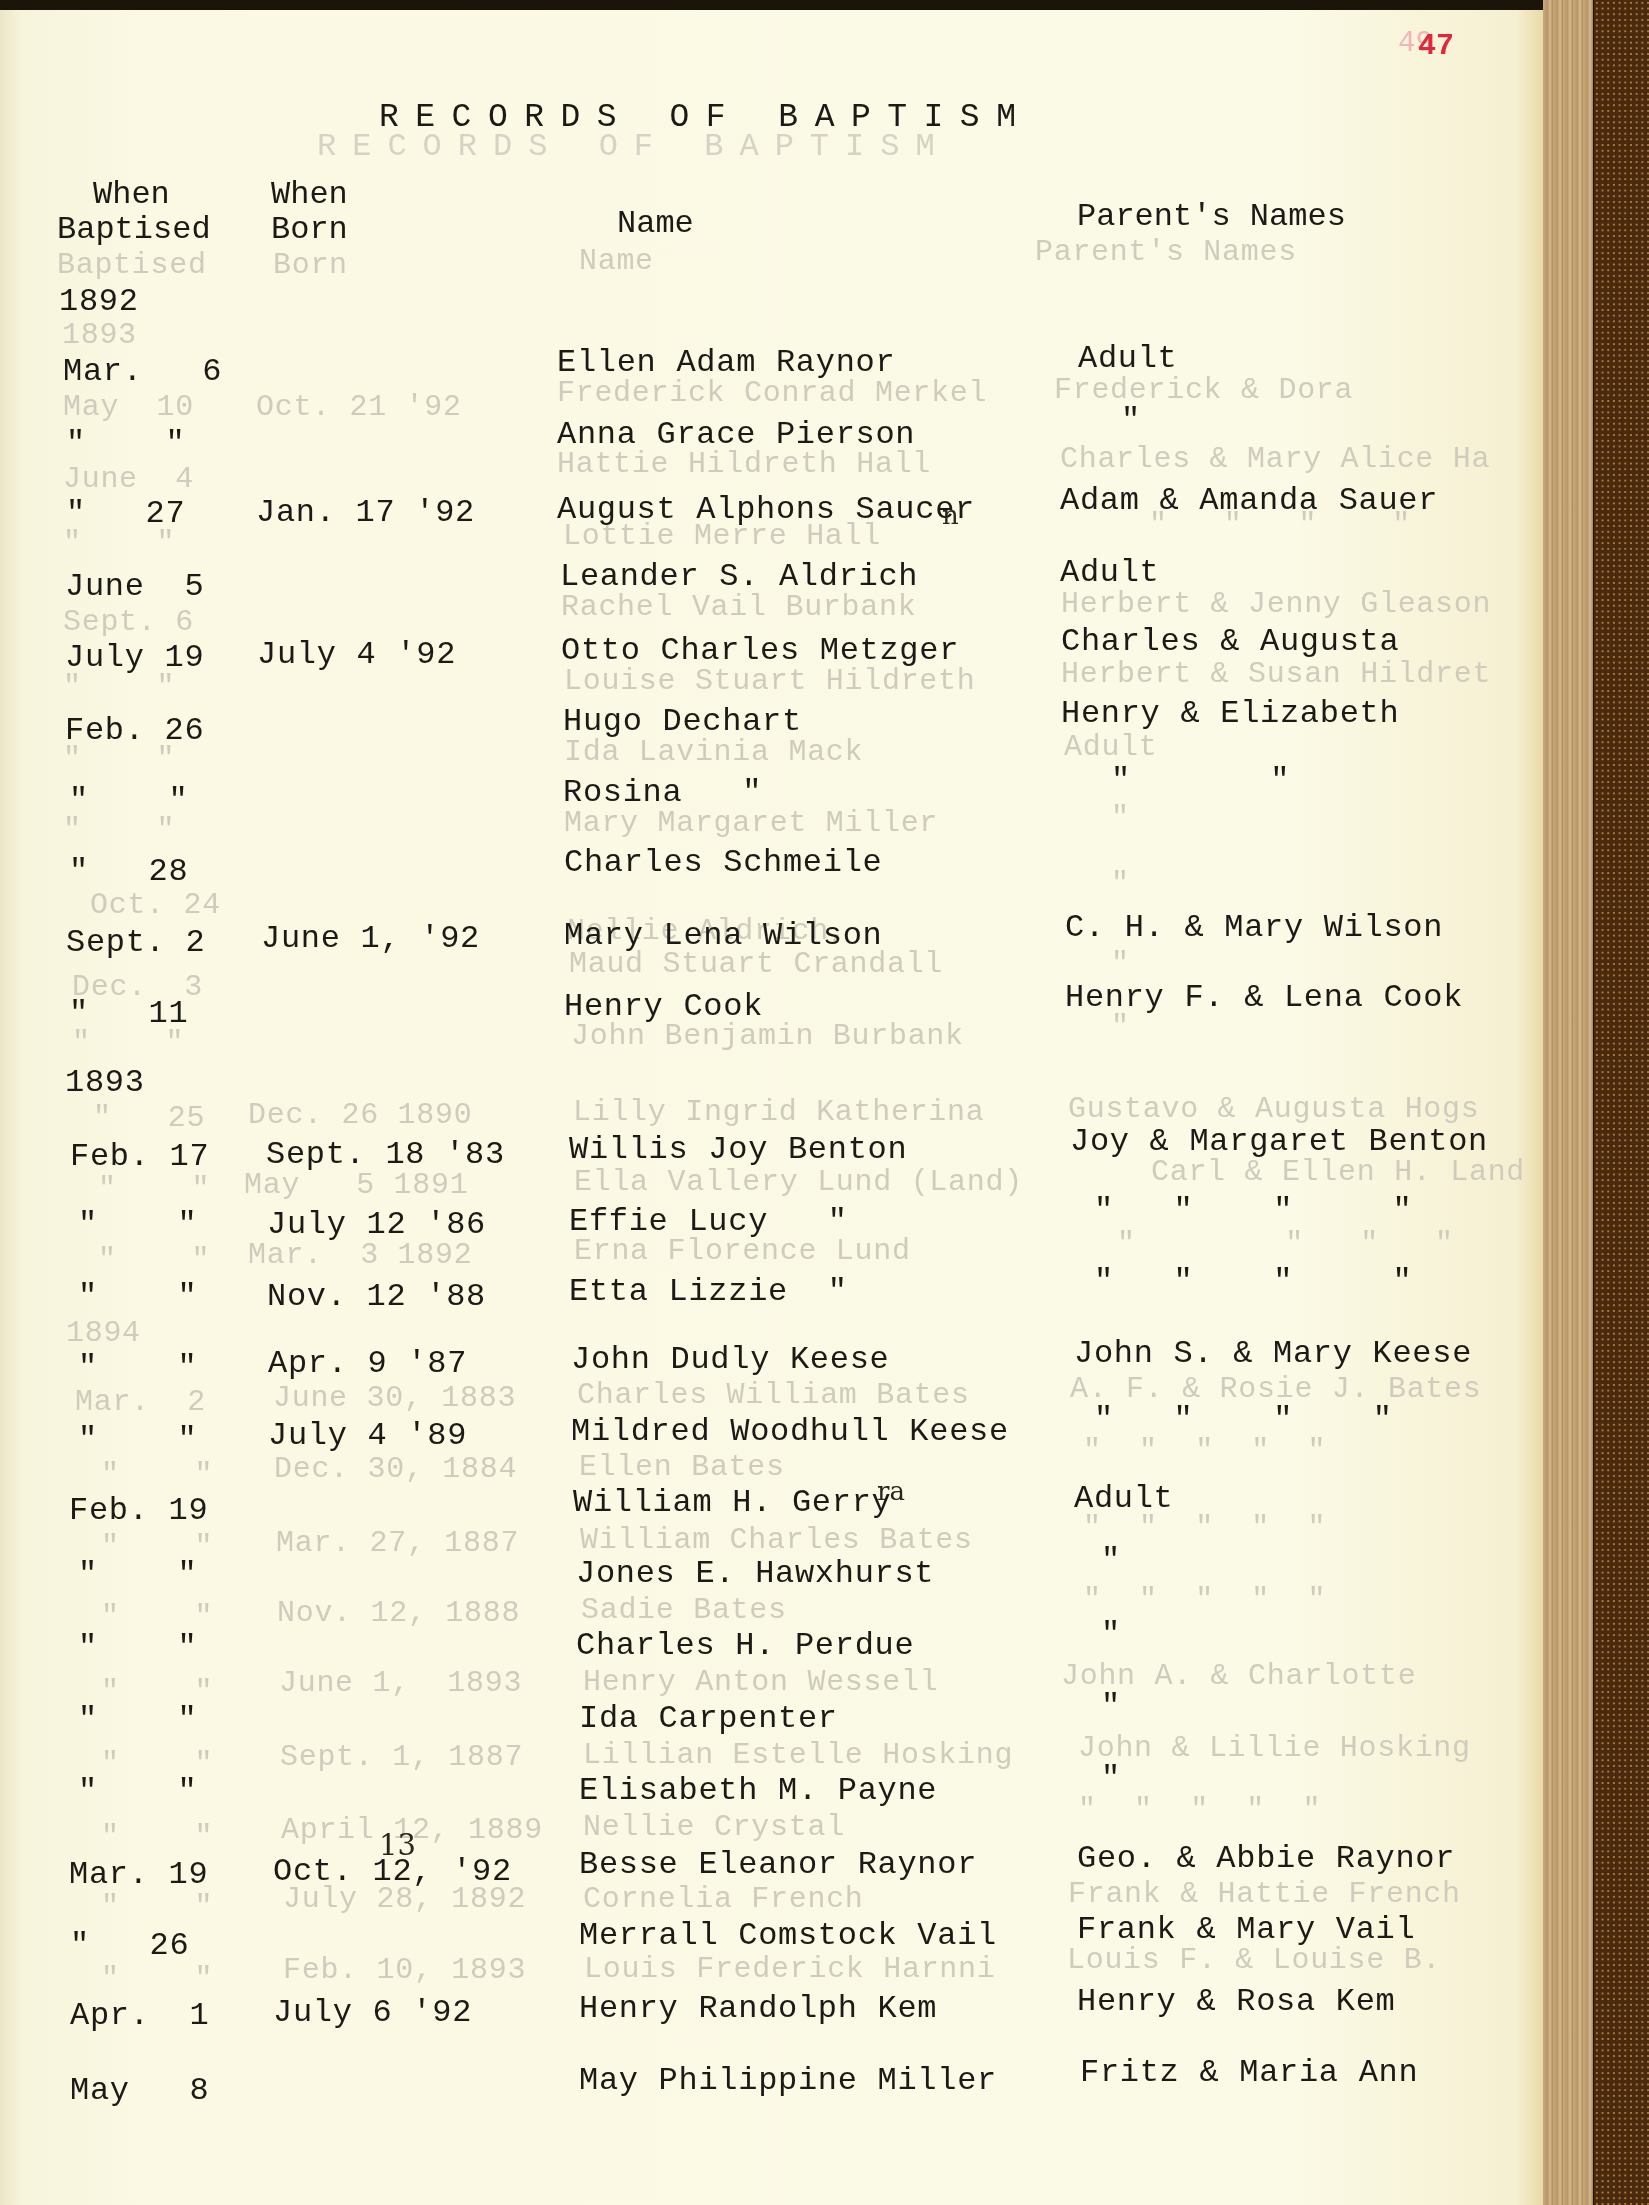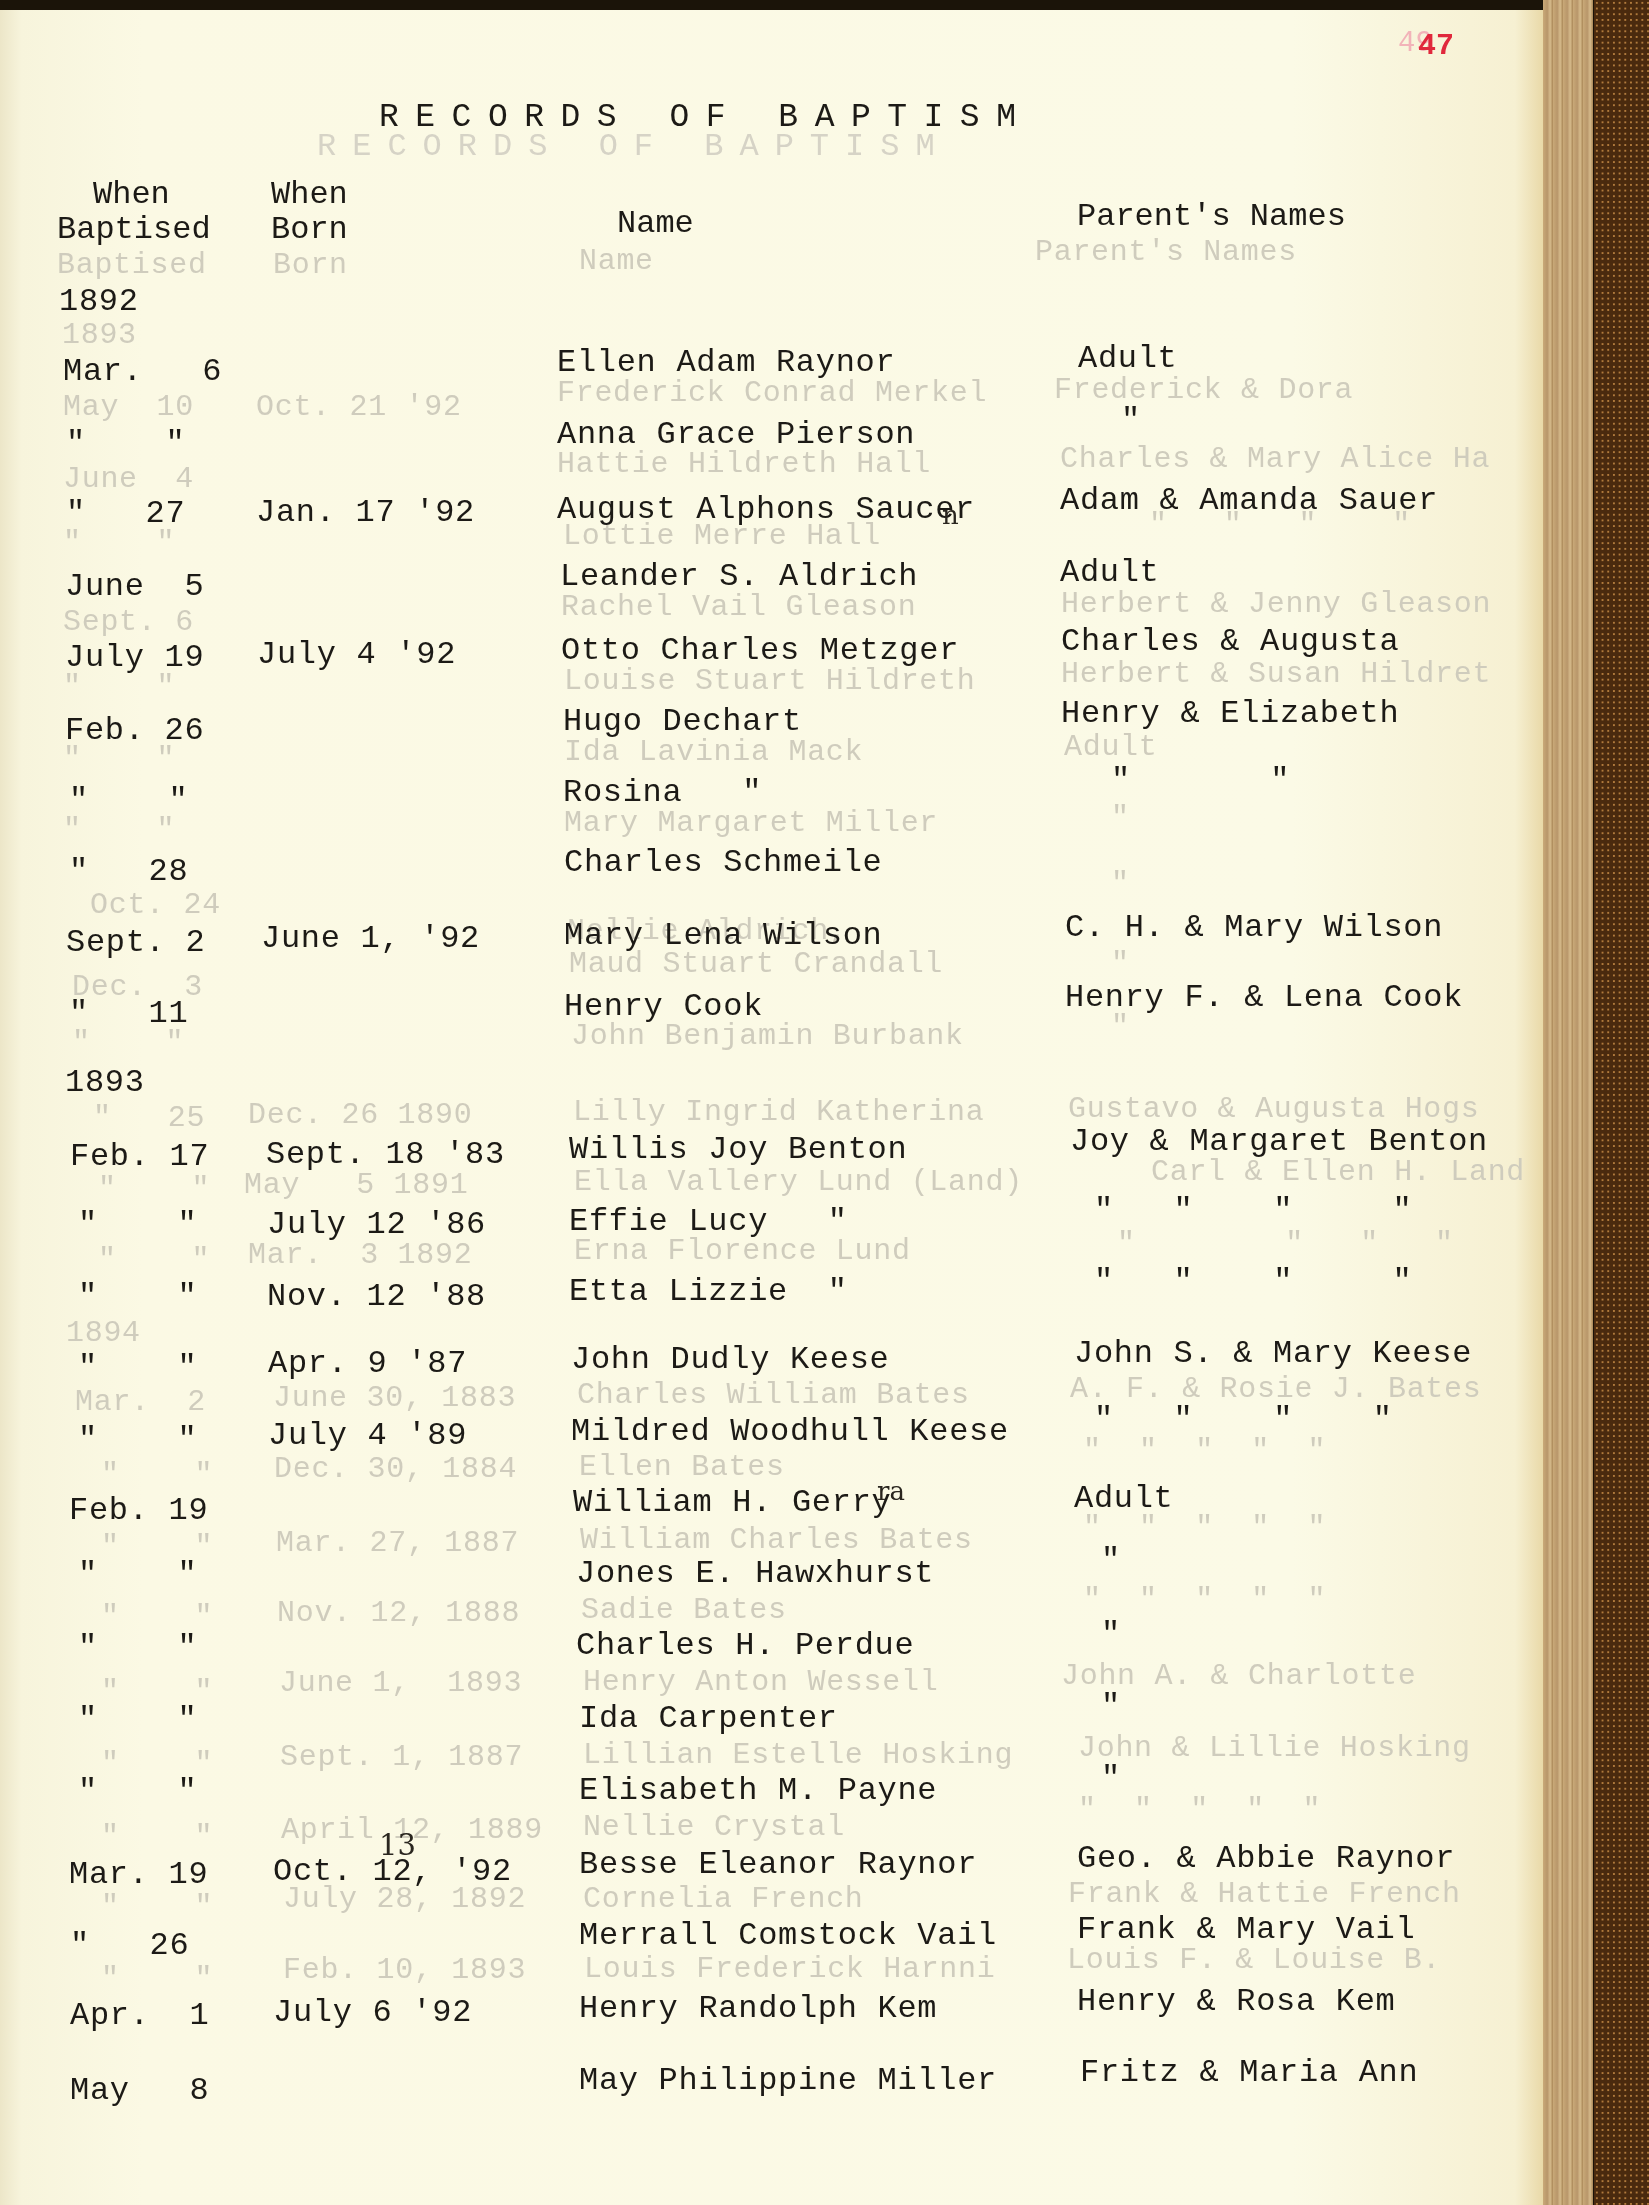--- a/index.html
+++ b/index.html
@@ -61,21 +61,21 @@
 
   <div class="g" style="left:63px;top:464px">June  4</div>
   <div class="g" style="left:557px;top:449px">Hattie Hildreth Hall</div>
   <div class="g" style="left:1060px;top:444px">Charles &amp; Mary Alice Ha</div>
 
   <div class="g" style="left:63px;top:528px">"    "</div>
   <div class="g" style="left:563px;top:521px">Lottie Merre Hall</div>
   <div class="g" style="left:1149px;top:510px">"   "   "    "</div>
 
   <div class="g" style="left:63px;top:607px">Sept. 6</div>
-  <div class="g" style="left:561px;top:592px">Rachel Vail Gleason</div>
+  <div class="g" style="left:561px;top:592px">Rachel Vail Burbank</div>
   <div class="g" style="left:1061px;top:589px">Herbert &amp; Jenny Gleason</div>
 
   <div class="g" style="left:63px;top:672px">"    "</div>
   <div class="g" style="left:564px;top:666px">Louise Stuart Hildreth</div>
   <div class="g" style="left:1061px;top:659px">Herbert &amp; Susan Hildret</div>
 
   <div class="g" style="left:63px;top:744px">"    "</div>
   <div class="g" style="left:564px;top:737px">Ida Lavinia Mack</div>
   <div class="g" style="left:1064px;top:732px">Adult</div>
 

